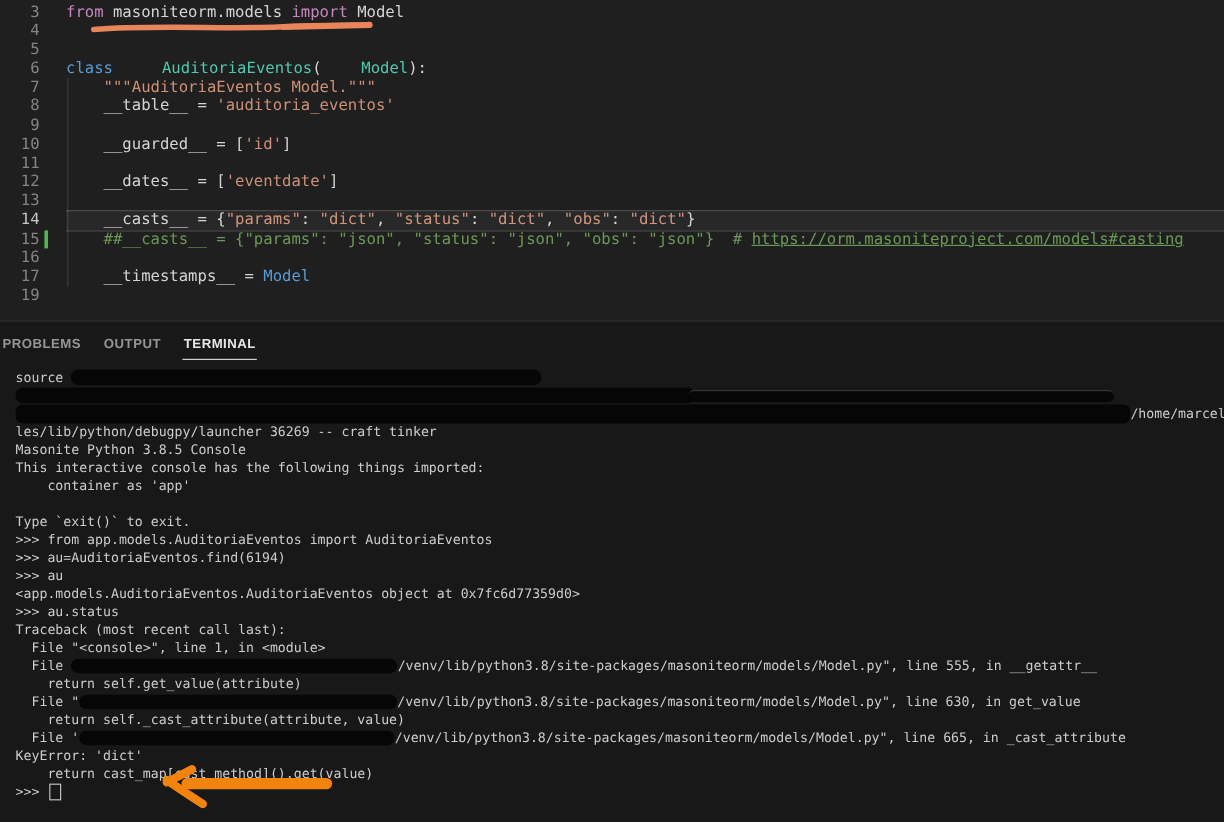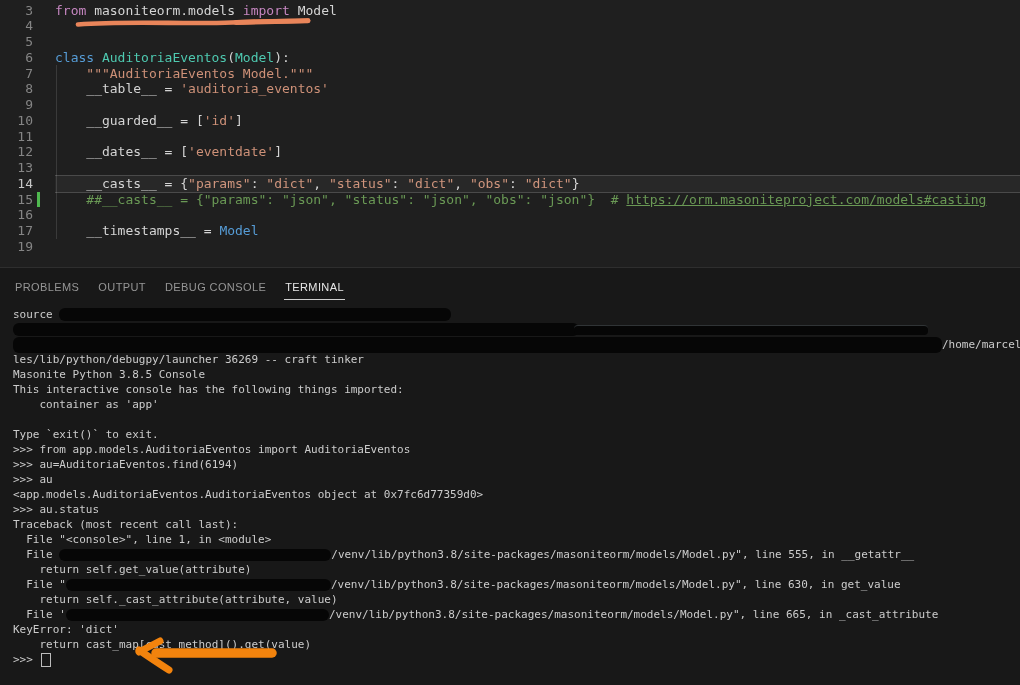--- a/index.html
+++ b/index.html
@@ -7,37 +7,37 @@
           background:var(--bg-panel);font-family:"DejaVu Sans Mono",monospace;}
   
   .editor{position:absolute;left:0;top:0;width:1020px;height:268px;
           background:var(--bg-editor);border-bottom:1px solid #2e2e2e;
           padding-top:2.5px;box-sizing:border-box;}
   .code-row{position:relative;height:15.77px;display:flex;align-items:center;
             font-size:13px;line-height:15.77px;white-space:pre;}
   .lineno{flex:none;width:33px;text-align:right;color:var(--lineno);font-size:13px;}
   .code{margin-left:22px;white-space:pre;}
   .tok-pl{color:var(--pl);} .tok-kw{color:var(--kw);} .tok-kb{color:var(--kb);}
-  .tok-cls{color:var(--cls);} .tok-str{color:var(--str);} .tok-com{color:var(--com);}
+  .tok-cls{color:var(--cls);margin-left:33px;} .tok-str{color:var(--str);} .tok-com{color:var(--com);}
   .tok-lnk{color:var(--com);text-decoration:underline;cursor:pointer;}
   .code-row.hl .lineno{color:var(--lineno-active);}
   .code-row.hl::before{content:'';position:absolute;left:55px;right:0;top:-1px;bottom:-1px;
        background:rgba(255,255,255,.045);
        border-top:1px solid rgba(255,255,255,.16);
        border-bottom:1px solid rgba(255,255,255,.16);pointer-events:none;}
   .gitbar{position:absolute;left:37px;top:0;width:3px;height:15.5px;background:var(--gitbar);}
   .indent-guide{position:absolute;left:56px;top:65px;width:1px;height:174px;
                 background:var(--guide);pointer-events:none;}
   .ann{position:absolute;pointer-events:none;}
   .underline-stroke{stroke:var(--underline);fill:none;stroke-linecap:round;}
   .arrow-stroke{stroke:var(--arrow);fill:none;stroke-linecap:round;}
   
   .panel-tabs{position:absolute;left:0;top:268px;width:948px;height:34px;
-      display:flex;align-items:center;gap:17px;padding-left:14px;box-sizing:border-box;
-      font-family:"Liberation Sans",sans-serif;font-size:11px;letter-spacing:.4px;}
+      display:flex;align-items:center;gap:17px;padding-left:1px;box-sizing:border-box;
+      font-family:"Liberation Sans",sans-serif;font-size:11px;letter-spacing:.4px;font-weight:bold;}
   .tab{color:var(--tab);padding:10px 1px 6px;cursor:pointer;border-bottom:1px solid transparent;}
   .tab.active{color:var(--tab-active);border-bottom:1px solid #cfcfcf;}
   
   .terminal{position:absolute;left:0;top:302px;width:1020px;height:383px;
       padding:5px 0 0 13px;box-sizing:border-box;color:var(--term);
       font-size:11px;}
   .t-line{height:15px;display:flex;align-items:center;white-space:pre;line-height:15px;}
   .blob{flex:none;background:var(--blob);border-radius:6px;}
   .blob.thin{border-radius:4px;margin-left:-5px;border-top:1px solid #303436;}
   .cursor{flex:none;width:8px;height:12px;border:1px solid #bdbdbd;margin-left:1px;}
@@ -70,21 +70,20 @@
 
     <svg class="ann" style="left:0;top:0;width:1020px;height:268px" viewBox="0 0 1020 268">
       <path class="underline-stroke" stroke-width="4.6" d="M78 24.5 C130 20.5, 185 24.5, 232 22.5 S298 21.5, 308 20.5"></path>
       <path class="underline-stroke" stroke-width="5" d="M236 22.5 L308 20.8"></path>
     </svg>
   </div>
 
   <div class="panel-tabs">
     <div class="tab">PROBLEMS</div>
     <div class="tab">OUTPUT</div>
-    <div class="tab">DEBUG CONSOLE</div>
     <div class="tab active">TERMINAL</div>
   </div>
 
   <div class="terminal" id="term-lines">
       <div class="t-line"><span class="ttext">source </span><span class="blob" style="width: 392px; height: 13px;"></span></div>
       <div class="t-line"><span class="blob" style="width: 566px; height: 13px;"></span><span class="blob thin" style="width: 354px; height: 9px;"></span></div>
       <div class="t-line"><span class="blob" style="width: 929px; height: 16px;"></span><span class="ttext">/home/marcelo/</span></div>
       <div class="t-line"><span class="ttext">les/lib/python/debugpy/launcher 36269 -- craft tinker</span></div>
       <div class="t-line"><span class="ttext">Masonite Python 3.8.5 Console</span></div>
       <div class="t-line"><span class="ttext">This interactive console has the following things imported:</span></div>

